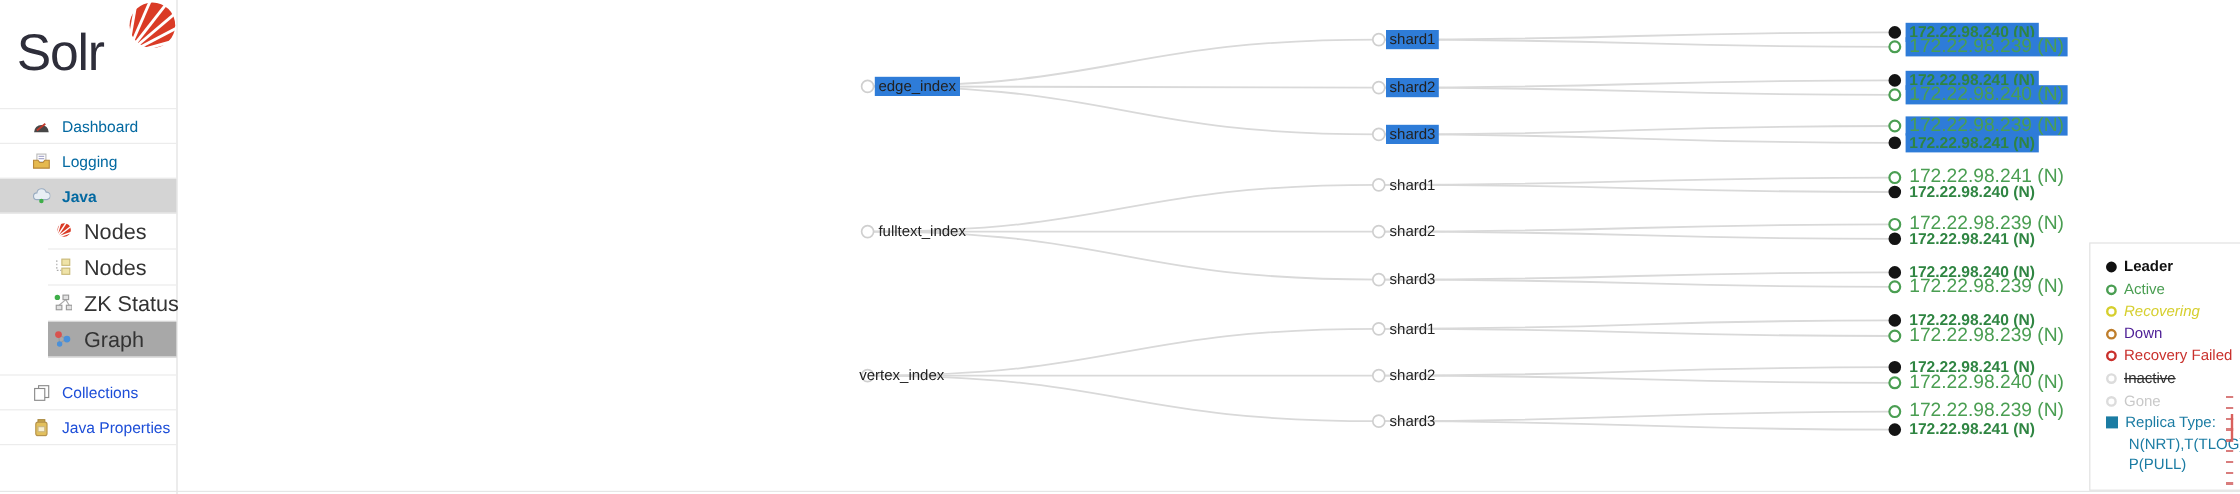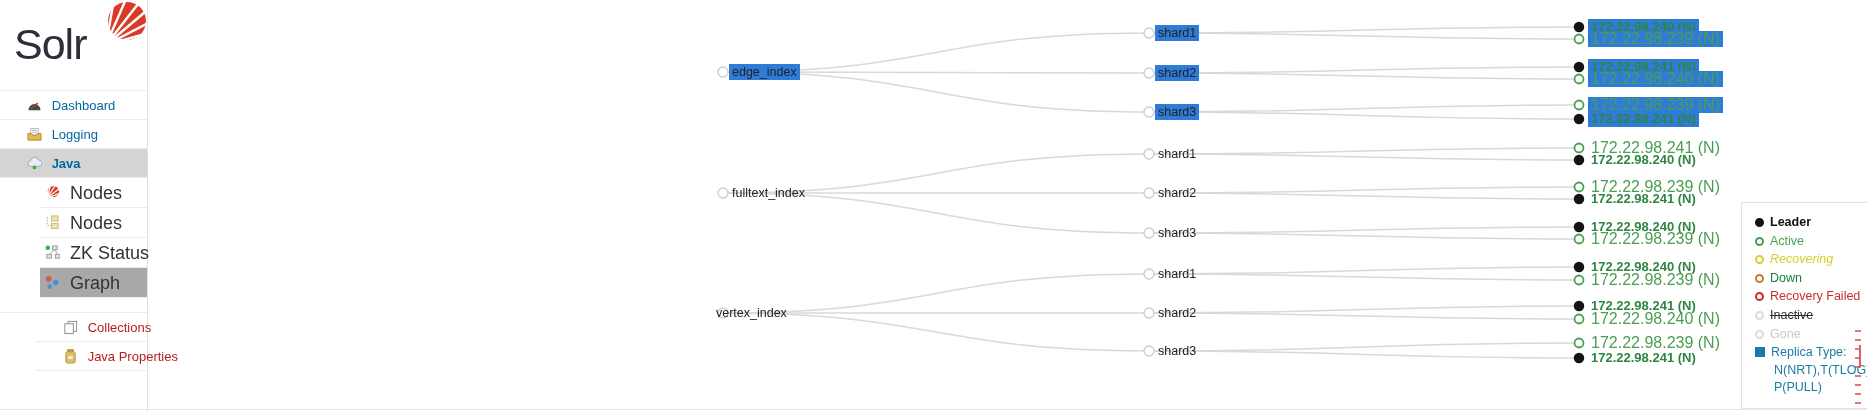--- a/index.html
+++ b/index.html
@@ -18,22 +18,22 @@
   ul.menu li { position:relative; height:29px; line-height:29px; font-size:13px; color:#0369a1;
                border-bottom:1px solid #ececec; padding-left:27px; white-space:nowrap; cursor:pointer; }
   ul.menu li .ic { display:inline-block; vertical-align:middle; margin-right:6px; margin-top:-3px; }
   li.row-cloud { background:#d4d4d4; font-weight:bold; color:#3a3a3a; }
   ul.submenu { list-style:none; margin:0 0 0 40px; padding:0; }
   ul.submenu li { position:relative; height:30px; line-height:30px; font-size:18px; color:#333;
                   border-bottom:1px solid #ececec; padding-left:5px; white-space:nowrap; cursor:pointer; }
   ul.submenu li .ic { display:inline-block; vertical-align:middle; margin-right:5px; margin-top:-3px; }
   li.row-graph { background:#a8a8a8; color:#fff; }
   ul.menu2 { list-style:none; margin:14px 0 0 0; padding:0; border-top:1px solid #ececec; }
-  ul.menu2 li { height:29px; line-height:29px; font-size:13px; color:#b91c1c;
-                border-bottom:1px solid #ececec; padding-left:27px; white-space:nowrap; cursor:pointer;margin-left:36px; }
+  ul.menu2 li { height:29px; line-height:29px; font-size:13px; color:#1d4ed8;
+                border-bottom:1px solid #ececec; padding-left:27px; white-space:nowrap; cursor:pointer; }
   ul.menu2 li .ic { display:inline-block; vertical-align:middle; margin-right:6px; margin-top:-3px; }
 
   
   .main { position:absolute; left:149px; top:0; width:1718px; height:412px; }
   svg.graph { position:absolute; left:0; top:0; }
   path.link { fill:none; stroke:#d9d9d9; stroke-width:1.5px; }
   circle.node { fill:#fff; stroke:#cfcfcf; stroke-width:1.4px; }
   circle.rep-active { fill:#fff; stroke:#4a9e52; stroke-width:1.8px; }
   circle.rep-leader { fill:#141414; stroke:#141414; stroke-width:1.5px; }
   .labels { position:absolute; left:0; top:0; width:100%; height:100%; pointer-events:none; }
@@ -53,21 +53,21 @@
   .m-leader { background:#111; border-color:#111; }
   .m-active { border-color:#4a9e52; }
   .m-recovering { border-color:#d6cf2e; }
   .m-down { border-color:#bf7e2c; }
   .m-failed { border-color:#c9302c; }
   .m-inactive, .m-gone { border-color:#dcdcdc; }
   .m-square { border-radius:0; border:none; width:10px; height:10px; background:#1b7ca3; }
   .t-leader { font-weight:bold; color:#111; }
   .t-active { color:#4a9e52; }
   .t-recovering { color:#d6cf2e; font-style:italic; }
-  .t-down { color:#15803d; }
+  .t-down { color:#4c1d95; }
   .t-failed { color:#c9302c; }
   .t-inactive { color:#2d2d2d; text-decoration:line-through; }
   .t-gone { color:#c9c9c9; }
   .t-replica { color:#1b7ca3; }
   .rt-line { color:#1b7ca3; line-height:17.5px; padding-left:19px; }
 
   
   .edge-artifact { position:absolute; left:1706px; top:330px; width:6px; height:78px;
      background:repeating-linear-gradient(to bottom, rgba(204,80,80,.75) 0 2px, transparent 2px 9px); }
   .edge-artifact-line { position:absolute; left:1710px; top:345px; width:1.5px; height:22px; background:#d9605c; }

